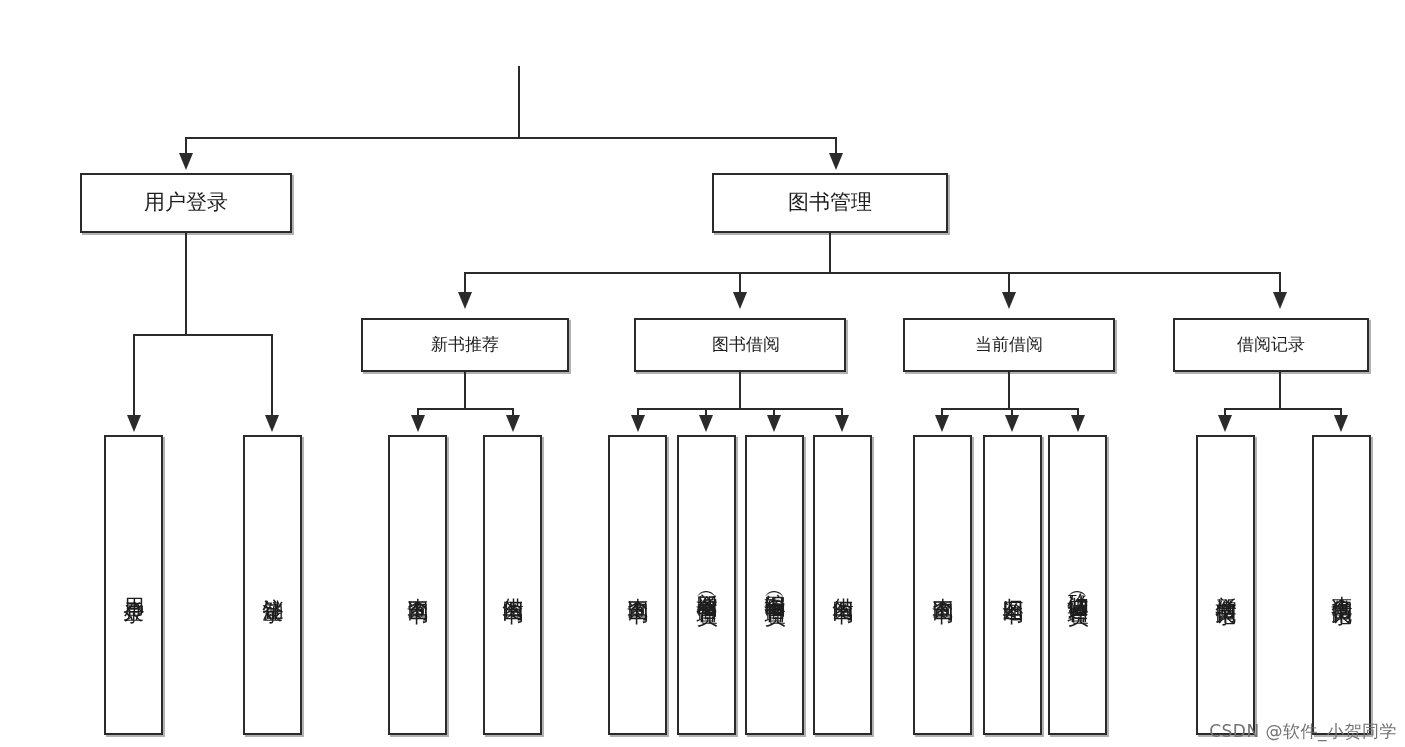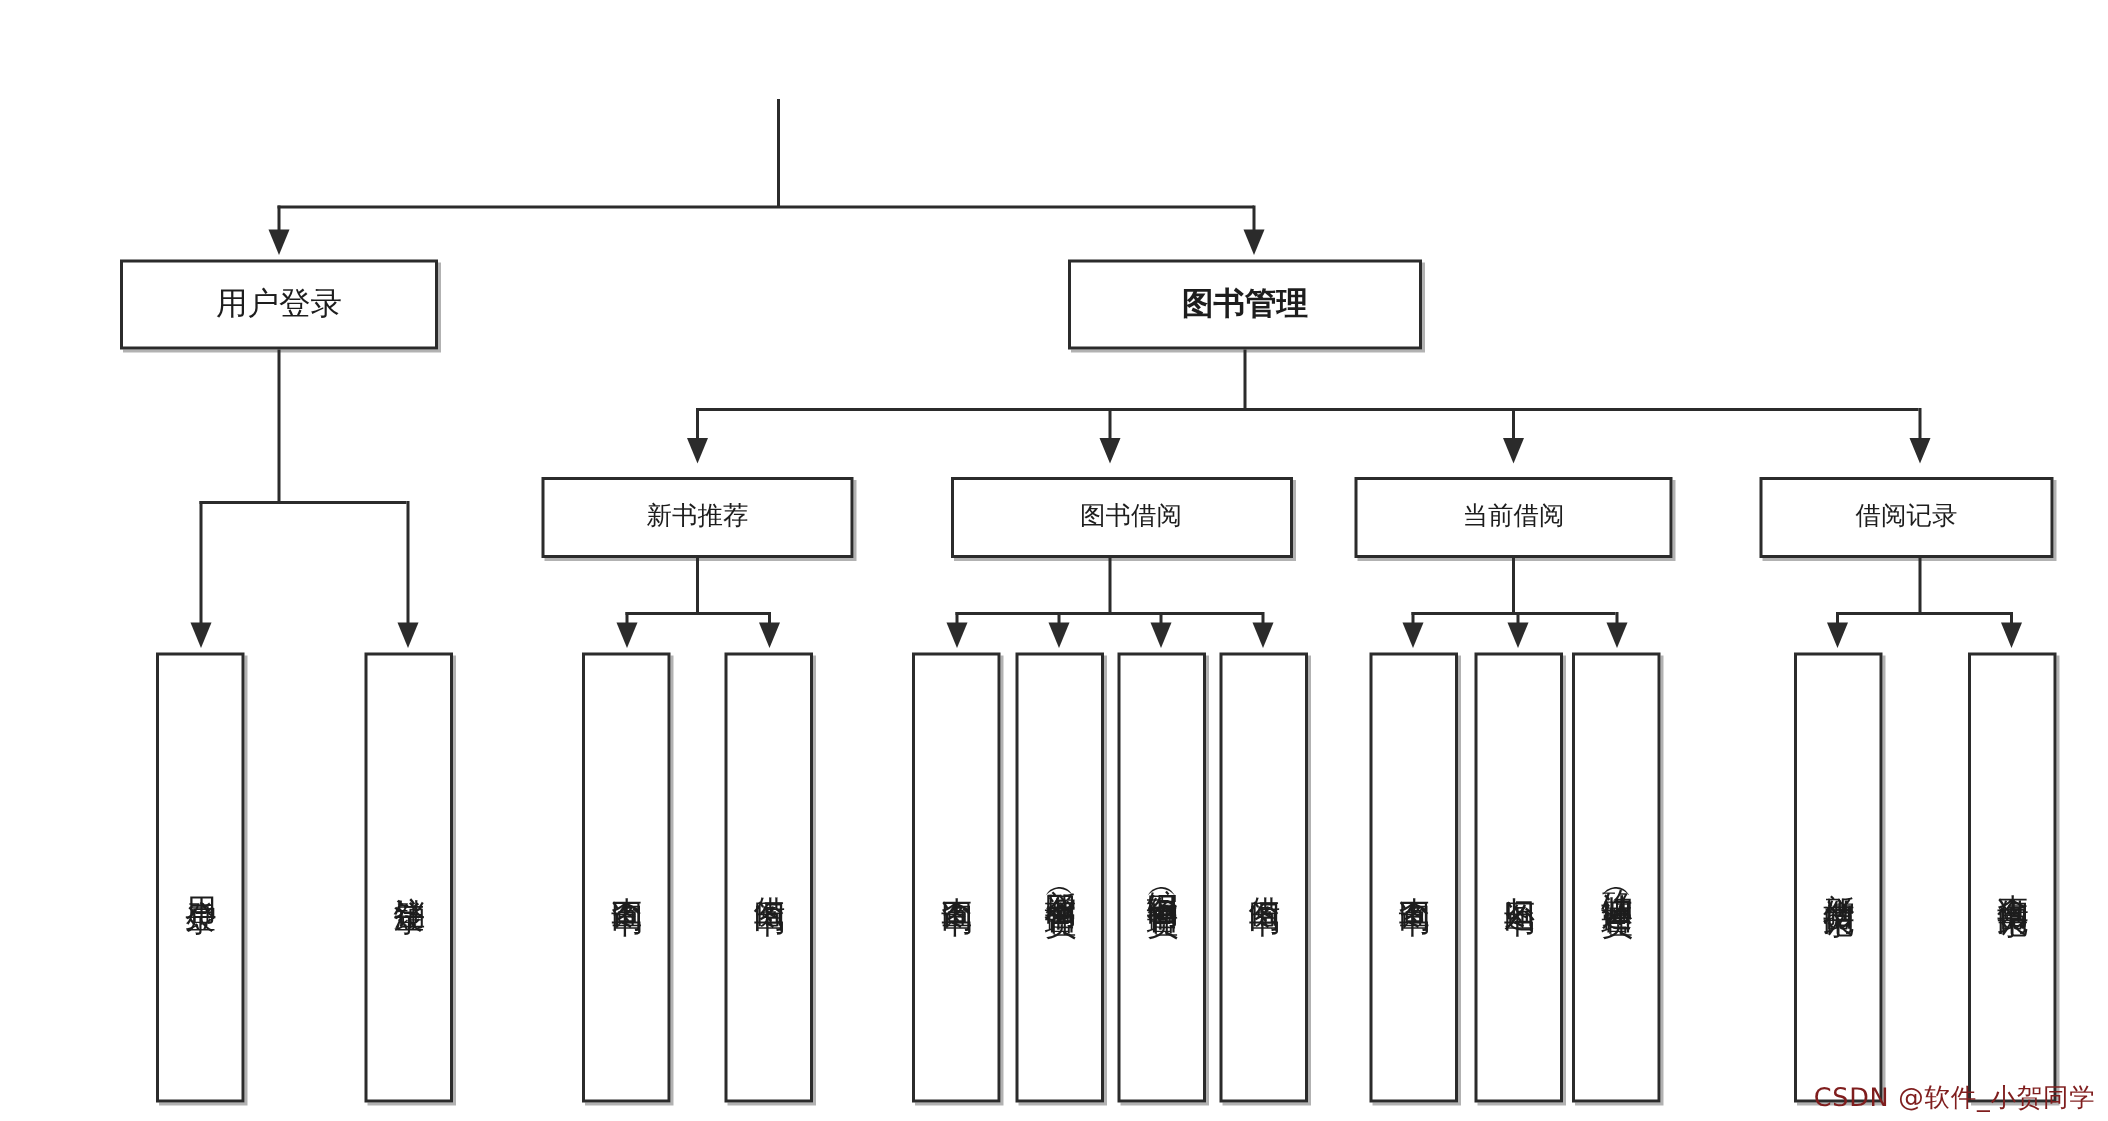--- a/index.html
+++ b/index.html
@@ -69,21 +69,21 @@
     border-right: 7px solid transparent;
     border-top: 17px solid #2b2b2b;
   }
 
   
   #watermark {
     position: absolute;
     right: 8px;
     bottom: 4px;
     font-size: 17px;
-    color: #7f1d1d;
+    color: #737373;
     letter-spacing: 0.5px;
     white-space: nowrap;
     user-select: none;
   }
 </style>
 </head>
 <body>
 
 <div id="canvas">
 
@@ -92,21 +92,21 @@
   <div class="ln h" style="left:185px; top:137px; width:651px;"></div>
   <div class="ln v" style="left:185px; top:137px; height:20px;"></div>
   <div class="arrow" style="left:179px; top:153px;"></div>
   <div class="ln v" style="left:835px; top:137px; height:20px;"></div>
   <div class="arrow" style="left:829px; top:153px;"></div>
 
   <div class="node level1" style="left:80px; top:173px; width:212px; height:60px;">
     <span class="label">用户登录</span>
   </div>
 
-  <div class="node level1" style="left:712px; top:173px; width:236px; height:60px;font-weight:bold;">
+  <div class="node level1" style="left:712px; top:173px; width:236px; height:60px;">
     <span class="label">图书管理</span>
   </div>
 
   <div class="ln v" style="left:185px; top:233px; height:102px;"></div>
   <div class="ln h" style="left:133px; top:334px; width:138px;"></div>
   <div class="ln v" style="left:133px; top:334px; height:84px;"></div>
   <div class="arrow" style="left:127px; top:415px;"></div>
   <div class="ln v" style="left:271px; top:334px; height:84px;"></div>
   <div class="arrow" style="left:265px; top:415px;"></div>
 
@@ -121,21 +121,21 @@
 
   <div class="ln v" style="left:1008px; top:272px; height:22px;"></div>
   <div class="arrow" style="left:1002px; top:292px;"></div>
 
   <div class="ln v" style="left:1279px; top:272px; height:22px;"></div>
   <div class="arrow" style="left:1273px; top:292px;"></div>
 
   <div class="node level2" style="left:361px; top:318px; width:208px; height:54px;">
     <span class="label">新书推荐</span>
   </div>
-  <div class="node level2" style="left:634px; top:318px; width:228px; height:54px;padding-left:12px;">
+  <div class="node level2" style="left:634px; top:318px; width:212px; height:54px;padding-left:12px;">
     <span class="label">图书借阅</span>
   </div>
   <div class="node level2" style="left:903px; top:318px; width:212px; height:54px;">
     <span class="label">当前借阅</span>
   </div>
   <div class="node level2" style="left:1173px; top:318px; width:196px; height:54px;">
     <span class="label">借阅记录</span>
   </div>
 
   <div class="ln v" style="left:464px; top:372px; height:38px;"></div>

